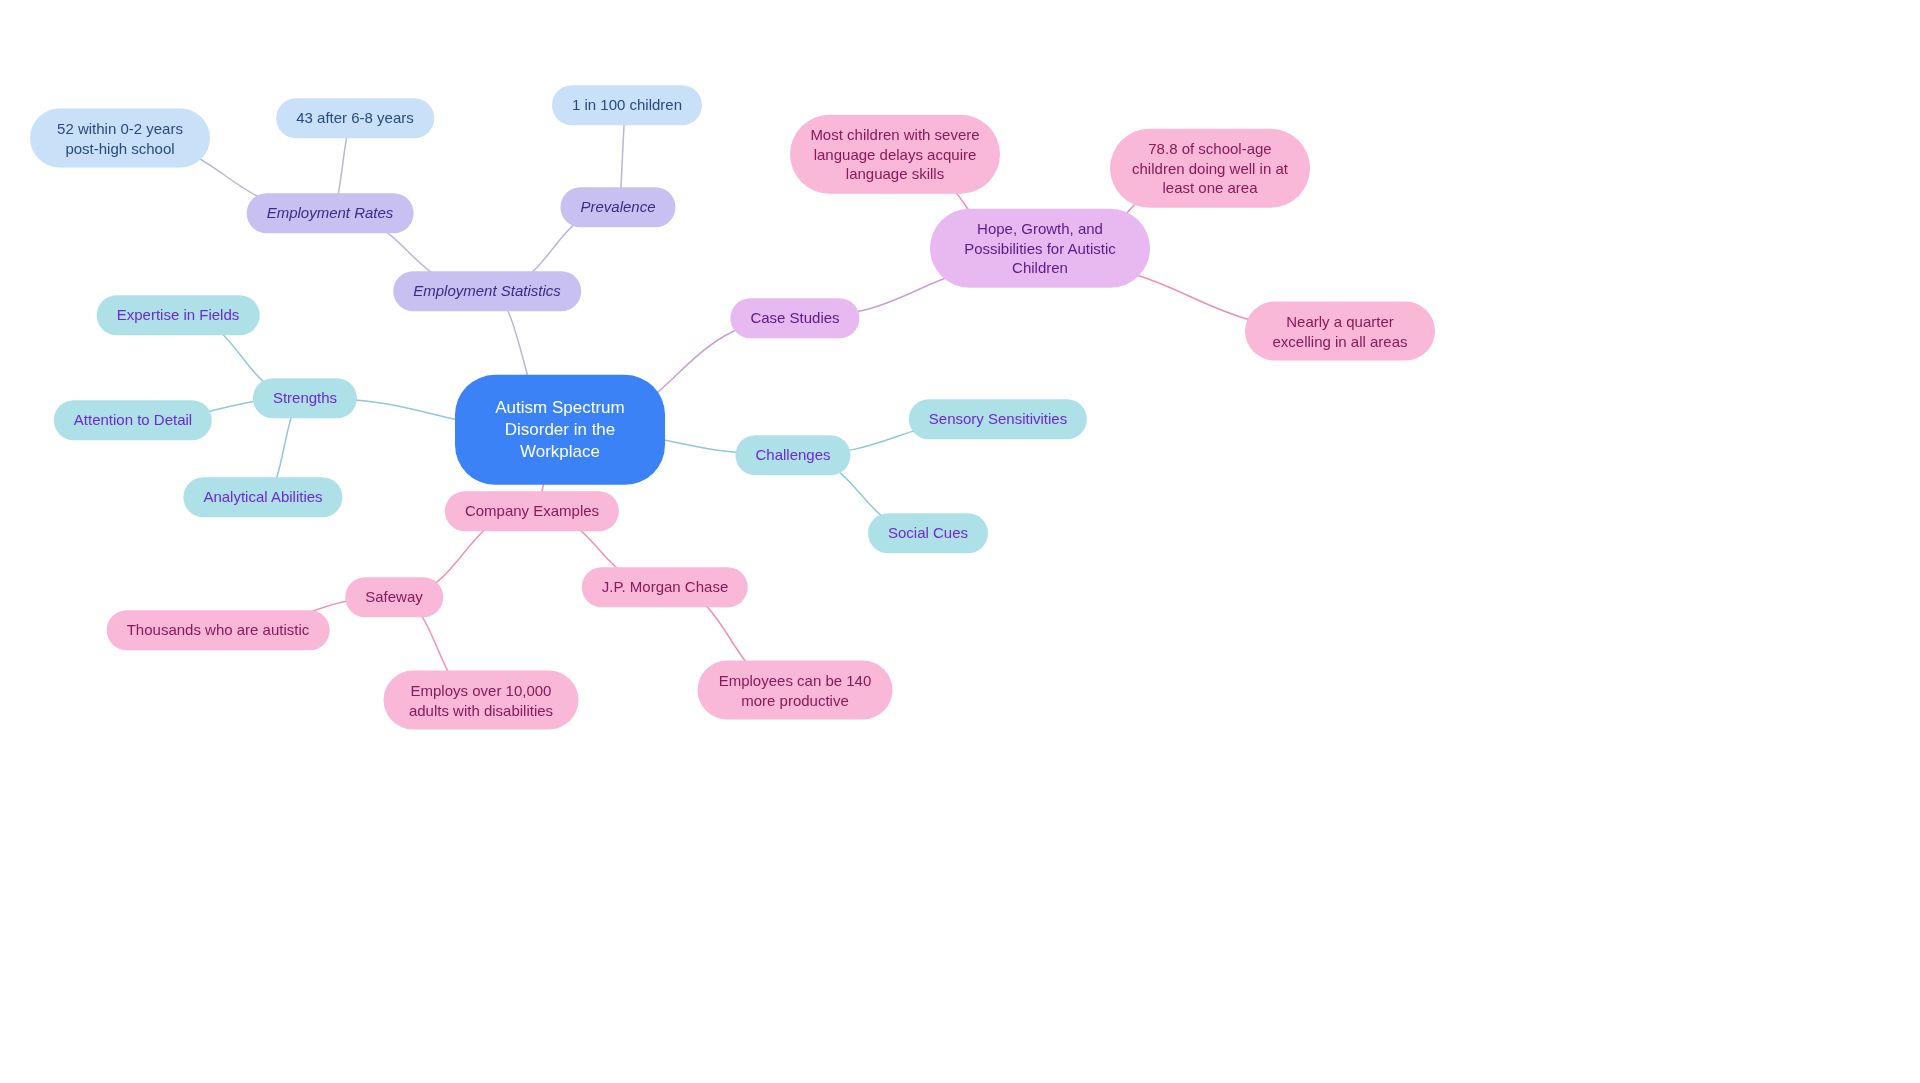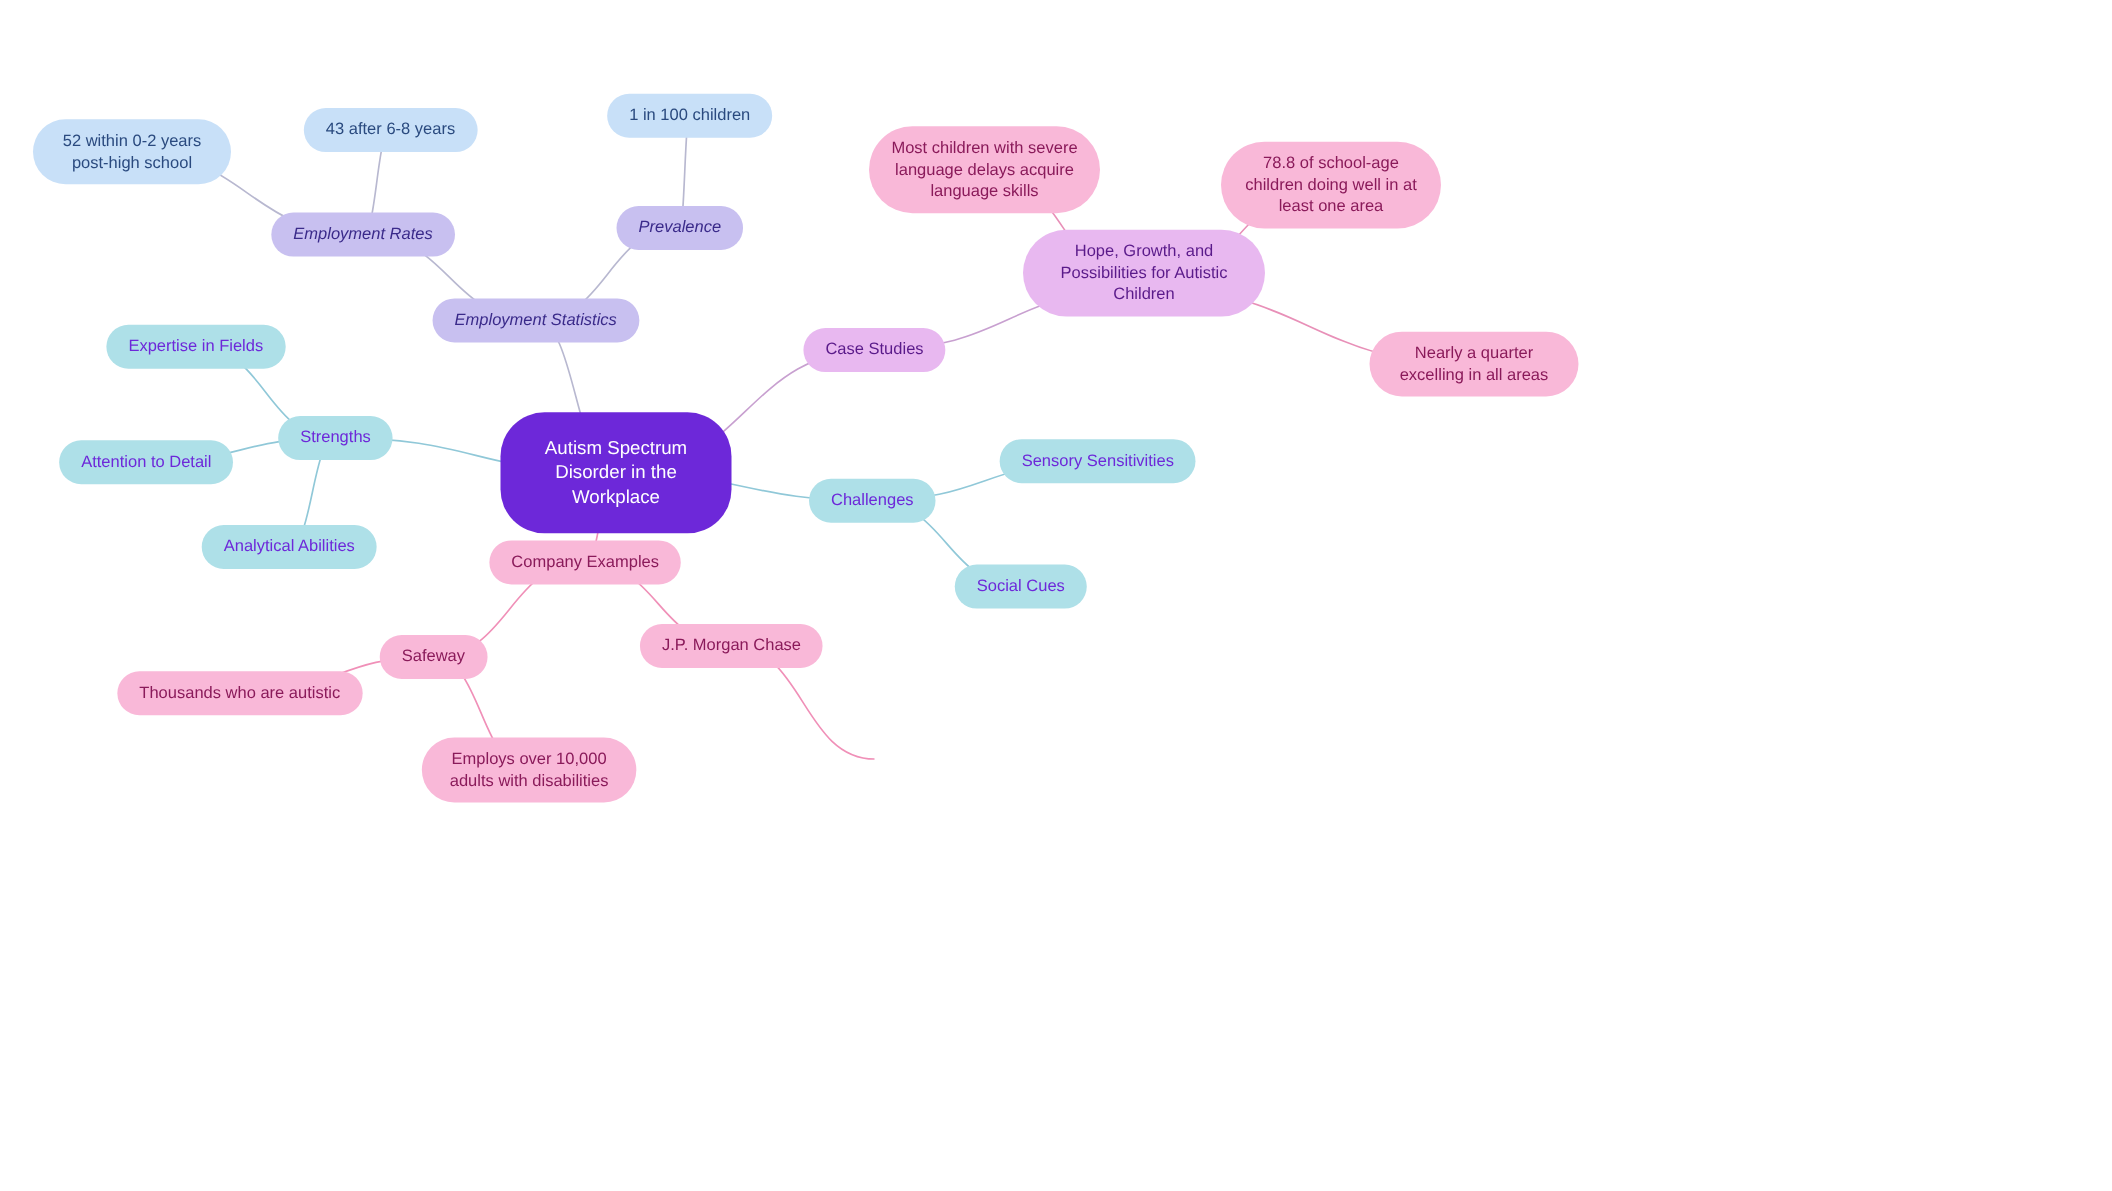--- a/index.html
+++ b/index.html
@@ -31,21 +31,21 @@
       display: flex;
       align-items: center;
       justify-content: center;
       text-align: center;
       font-size: 15px;
       padding: 10px 20px;
       line-height: 1.3;
       cursor: pointer;
     }
     .node-center {
-      background: #6d28d9;
+      background: #3b82f6;
       color: #ffffff;
       font-size: 17px;
       font-weight: 500;
       padding: 22px 32px;
       width: 200px;
       border-radius: 40px;
     }
     .node-blue-light {
       background: #c8e0f8;
       color: #2a4a7f;
@@ -120,13 +120,14 @@
     <div class="node node-purple" style="left: 795px; top: 318px;">Case Studies</div>
     <div class="node node-purple" style="left: 1040px; top: 248px; width: 220px;">Hope, Growth, and Possibilities for Autistic Children</div>
     <div class="node node-pink" style="left: 895px; top: 138px; width: 210px; margin-top: 16px;">Most children with severe language delays acquire language skills</div>
     <div class="node node-pink" style="left: 1210px; top: 168px; width: 200px;">78.8 of school-age children doing well in at least one area</div>
     <div class="node node-pink" style="left: 1340px; top: 331px; width: 190px;">Nearly a quarter excelling in all areas</div>
     <div class="node node-pink" style="left: 532px; top: 511px;">Company Examples</div>
     <div class="node node-pink" style="left: 394px; top: 597px;">Safeway</div>
     <div class="node node-pink" style="left: 665px; top: 587px;">J.P. Morgan Chase</div>
     <div class="node node-pink" style="left: 218px; top: 630px;">Thousands who are autistic</div>
     <div class="node node-pink" style="left: 481px; top: 700px; width: 195px;">Employs over 10,000 adults with disabilities</div>
+    <div class="node node-pink" style="left: 795px; top: 690px; width: 195px;">Employees can be 140 more productive</div>
   </div>
 
 </body></html>

